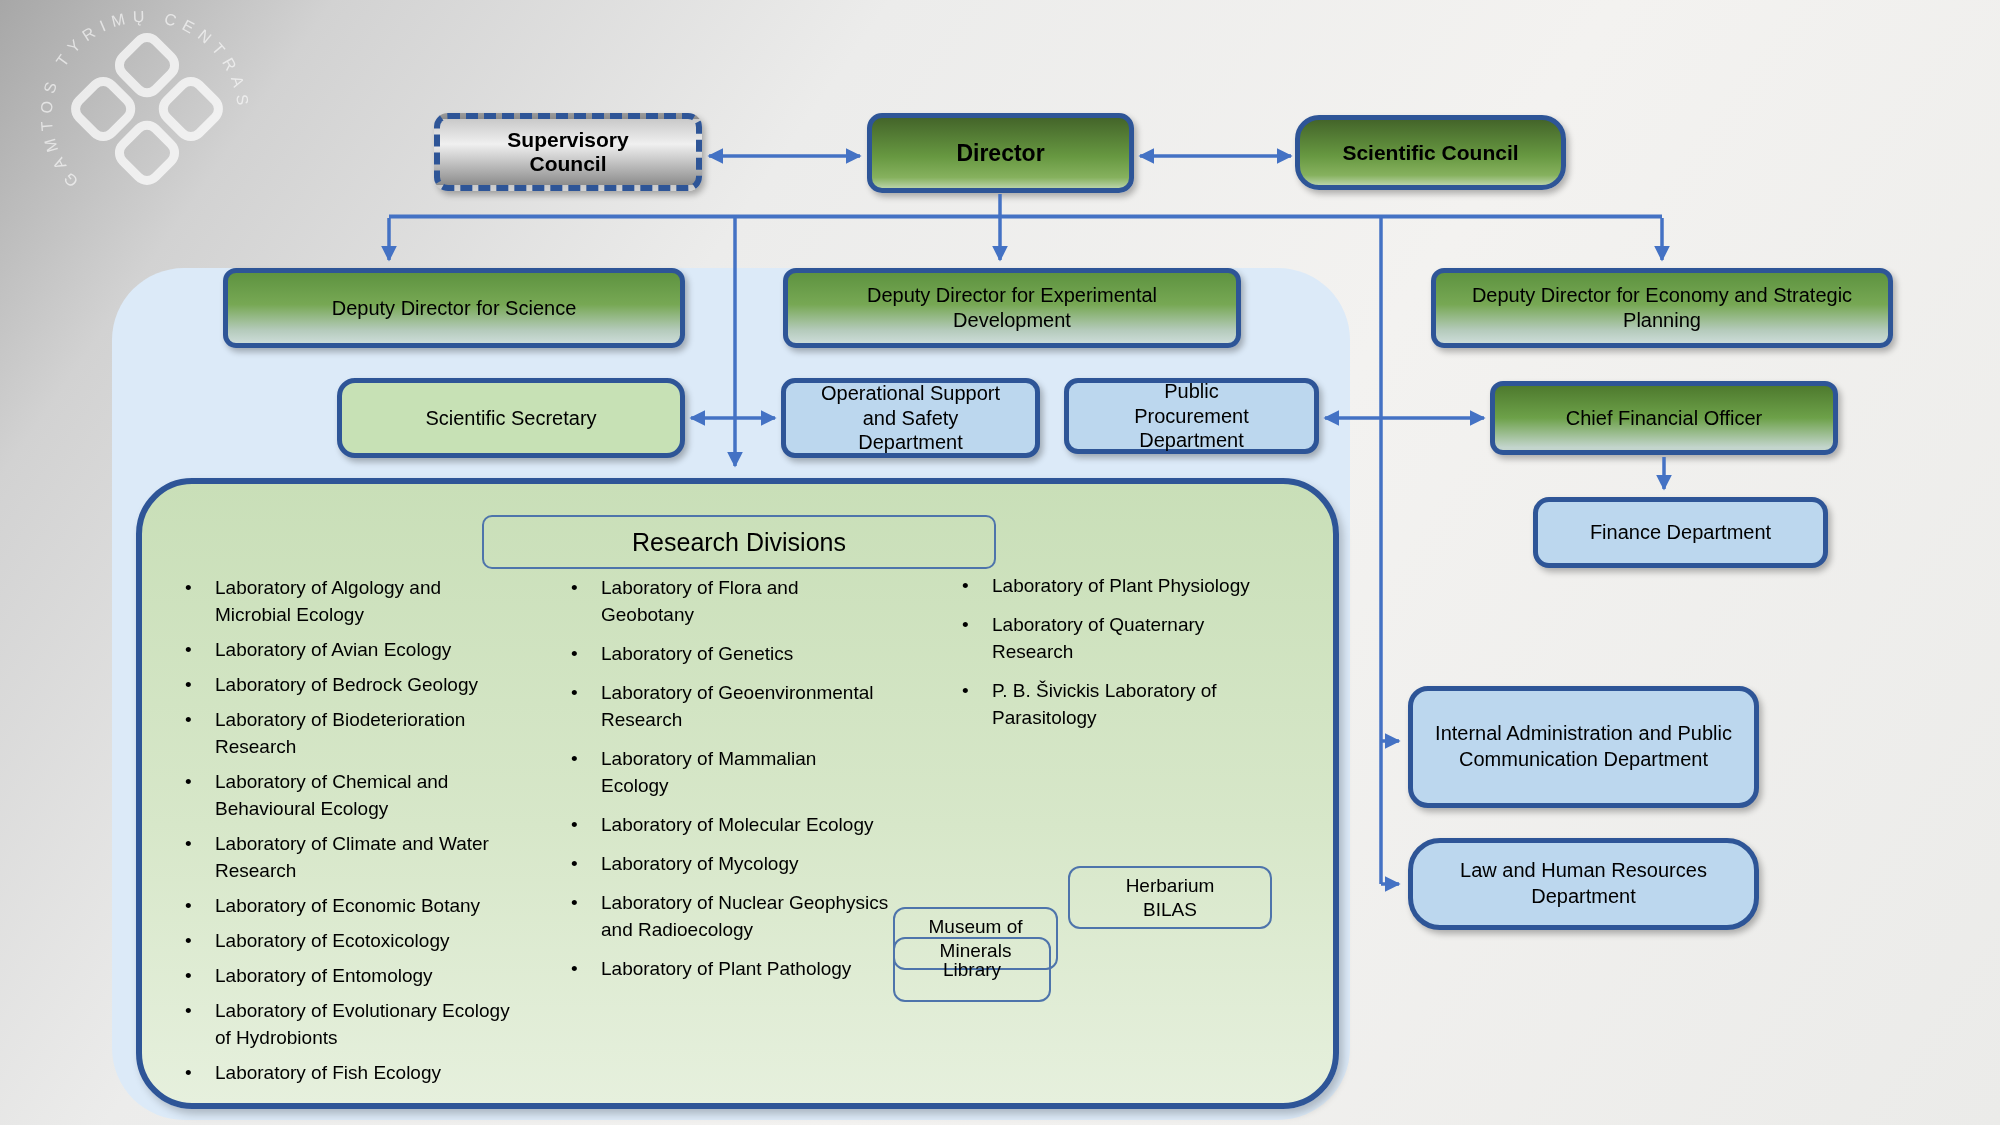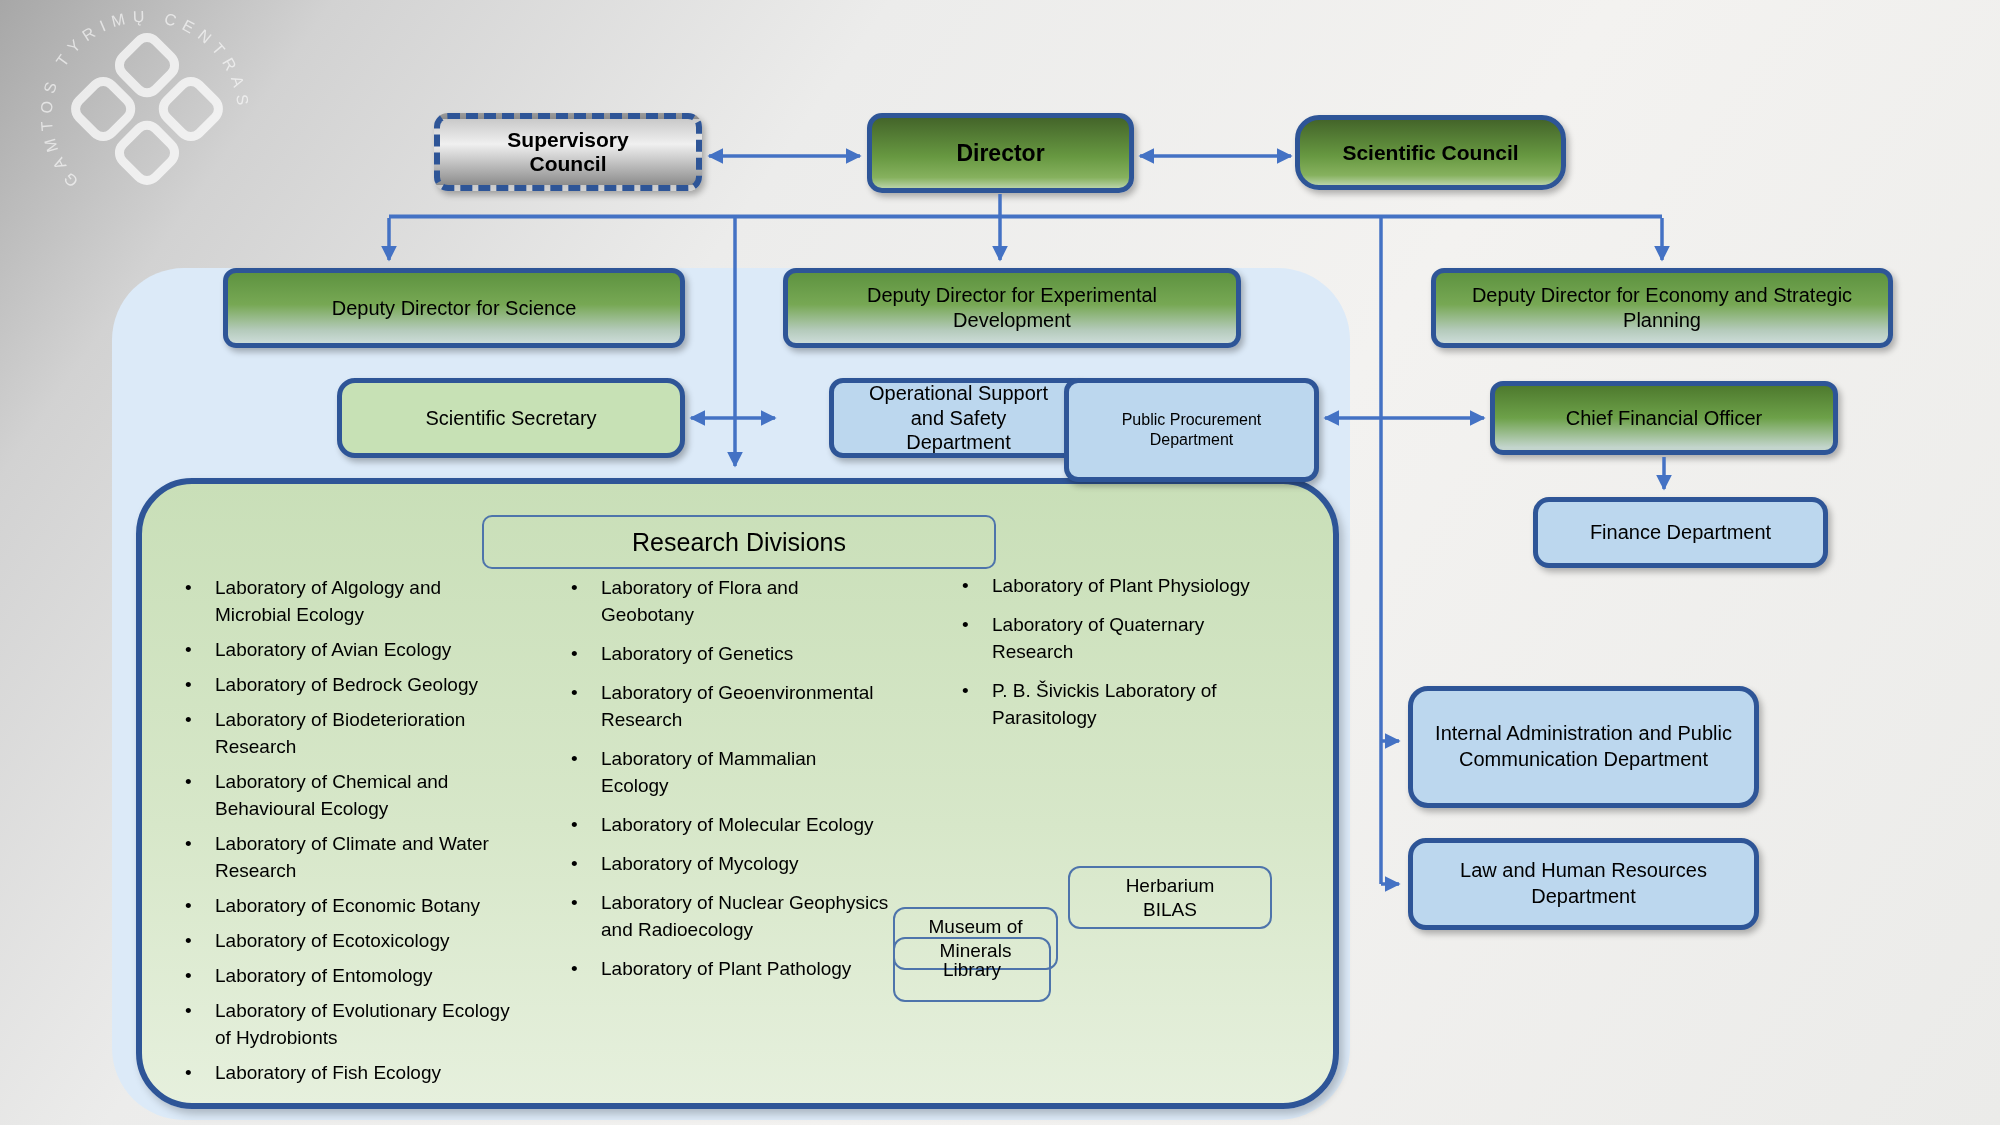--- a/index.html
+++ b/index.html
@@ -133,37 +133,37 @@
   <div class="box lvl bd grad-green-fade shadow" style="left:783px;top:268px;width:458px;height:80px;border-radius:13px;font-size:20px;line-height:1.25;padding:0 22px;">
     <span>Deputy Director for Experimental Development</span>
   </div>
   <div class="box lvl bd grad-green-fade shadow" style="left:1431px;top:268px;width:462px;height:80px;border-radius:13px;font-size:20px;line-height:1.25;padding:0 24px;">
     <span>Deputy Director for Economy and Strategic Planning</span>
   </div>
 
   <div class="box lvl bd fill-ltgreen shadow" style="left:337px;top:378px;width:348px;height:80px;border-radius:18px;font-size:20px;">
     <span>Scientific Secretary</span>
   </div>
-  <div class="box lvl bd fill-ltblue shadow" style="left:781px;top:378px;width:259px;height:80px;border-radius:14px;font-size:20px;line-height:1.22;padding:0 34px;margin-left:48px;">
+  <div class="box lvl bd fill-ltblue shadow" style="left:781px;top:378px;width:259px;height:80px;border-radius:14px;font-size:20px;line-height:1.22;padding:0 34px;">
     <span>Operational Support and Safety Department</span>
   </div>
-  <div class="box lvl bd fill-ltblue shadow" style="left:1064px;top:378px;width:255px;height:104px;border-radius:14px;font-size:16px;line-height:1.22;padding:0 44px;">
+  <div class="box lvl bd fill-ltblue shadow" style="left:1064px;top:378px;width:255px;height:76px;border-radius:14px;font-size:20px;line-height:1.22;padding:0 44px;">
     <span>Public Procurement Department</span>
   </div>
   <div class="box lvl bd grad-green-cfo shadow" style="left:1490px;top:381px;width:348px;height:74px;border-radius:13px;font-size:20px;">
     <span>Chief Financial Officer</span>
   </div>
   <div class="box lvl bd fill-ltblue shadow" style="left:1533px;top:497px;width:295px;height:71px;border-radius:16px;font-size:20px;line-height:1.22;padding:0 46px;">
     <span>Finance Department</span>
   </div>
 
   <div class="box lvl bd fill-ltblue shadow" style="left:1408px;top:686px;width:351px;height:122px;border-radius:20px;font-size:20px;line-height:1.28;padding:0 18px;">
     <span>Internal Administration and Public Communication Department</span>
   </div>
-  <div class="box lvl bd fill-ltblue shadow" style="left:1408px;top:838px;width:351px;height:92px;border-radius:18px;font-size:20px;line-height:1.28;padding:0 18px;">
+  <div class="box lvl bd fill-ltblue shadow" style="left:1408px;top:838px;width:351px;height:92px;border-radius:32px;font-size:20px;line-height:1.28;padding:0 18px;">
     <span>Law and Human Resources Department</span>
   </div>
 
   <div class="box lvl bd-thin" style="left:893px;top:907px;width:165px;height:63px;border-radius:12px;font-size:19px;line-height:1.22;">
     <span>Museum of Minerals</span>
   </div>
   <div class="box lvl bd-thin" style="left:1068px;top:866px;width:204px;height:63px;border-radius:12px;font-size:19px;line-height:1.22;padding:0 38px;">
     <span>Herbarium BILAS</span>
   </div>
   <div class="box lvl bd-thin" style="left:893px;top:937px;width:158px;height:65px;border-radius:12px;font-size:19px;">

